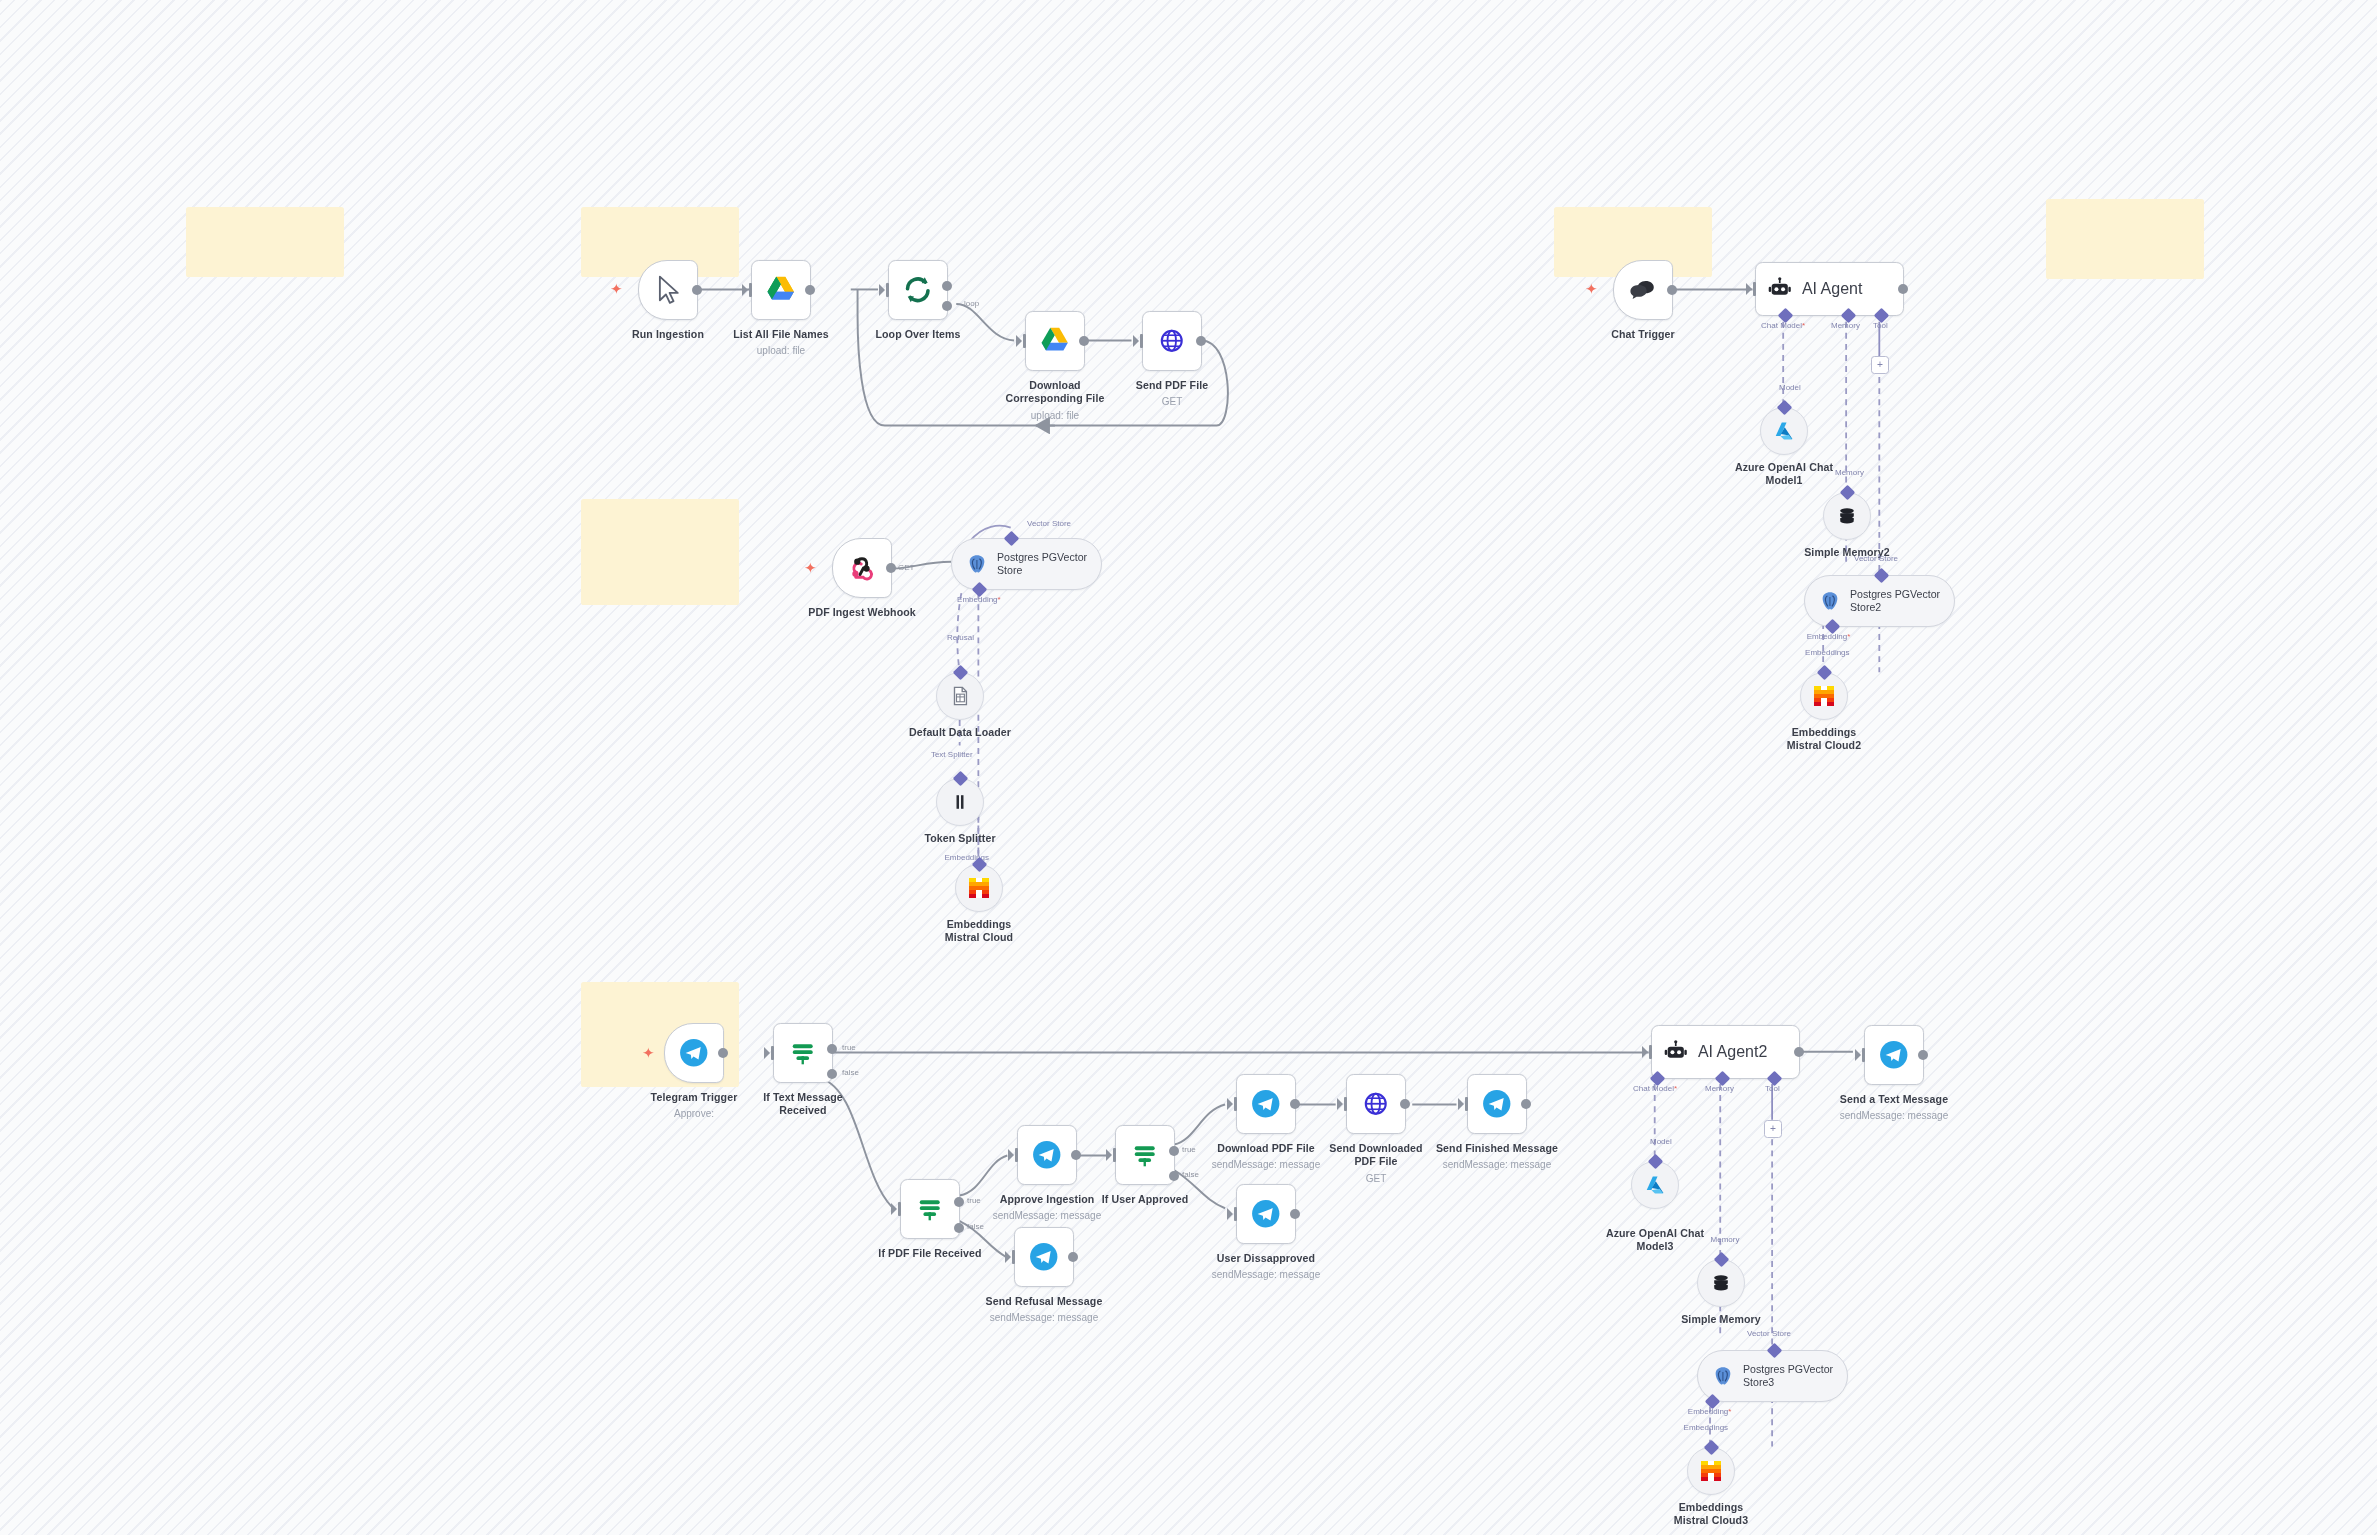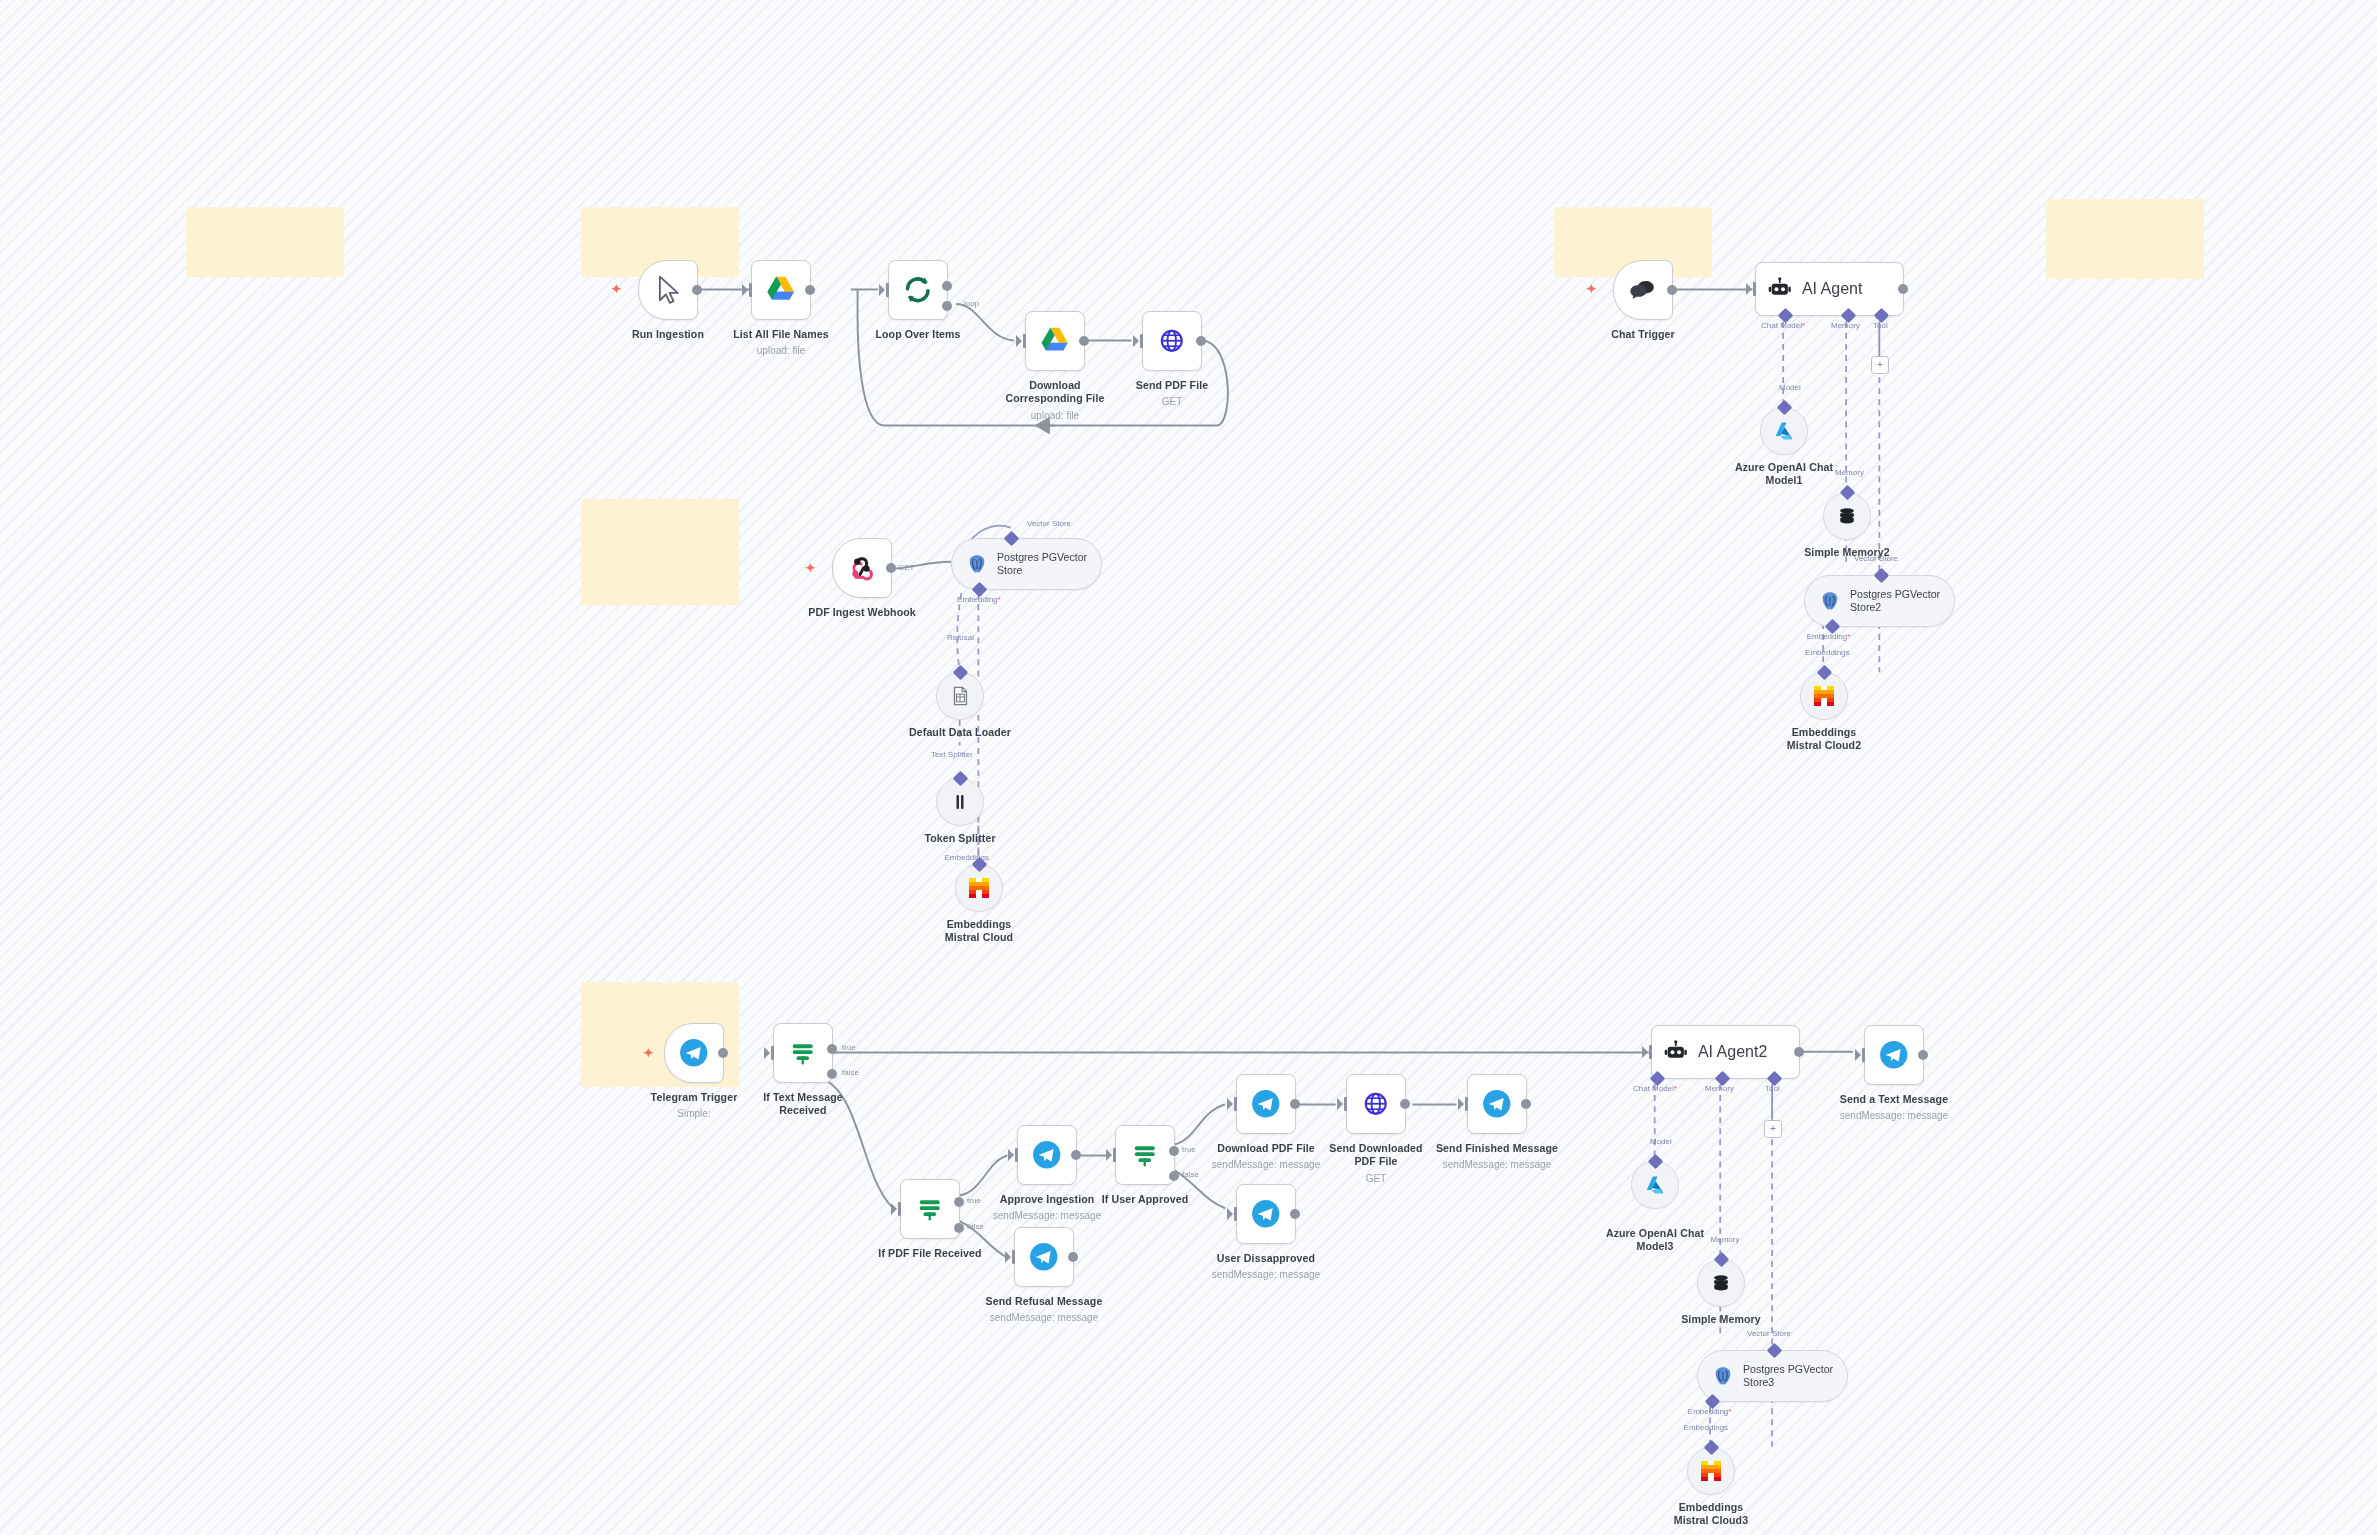--- a/index.html
+++ b/index.html
@@ -486,21 +486,21 @@
 
   <div class="node" style="left:664px;top:1023px;">
     <div class="box trigger trg">
       <svg class="ico ico34" viewBox="0 0 24 24">
         <circle cx="12" cy="12" r="10.4" fill="#27a3e5"></circle>
         <path d="M5.8 12.1 l11.5-4.4 -1.7 9.5 -3.8-2.4 -1.6 1.9 -.4-3.1 z" fill="#fff"></path>
       </svg>
       <div class="dot out"></div>
     </div>
     <div class="label" style="top:68px;">Telegram Trigger</div>
-    <div class="sublabel" style="top:85px;">Simple:</div>
+    <div class="sublabel" style="top:85px;">Approve:</div>
   </div>
   <div class="sparkle" style="left:641px;top:1046px;">✦</div>
 
   <div class="node" style="left:773px;top:1023px;">
     <div class="box sq">
       <div class="in-arrow"></div>
       <div class="in-bar"></div>
       <svg class="ico ico34" viewBox="0 0 24 24">
         <rect x="4.4" y="5.6" width="15.2" height="2.9" rx="1.4" fill="#139a53"></rect>
         <rect x="4.4" y="10.1" width="15.2" height="2.9" rx="1.4" fill="#139a53"></rect>

